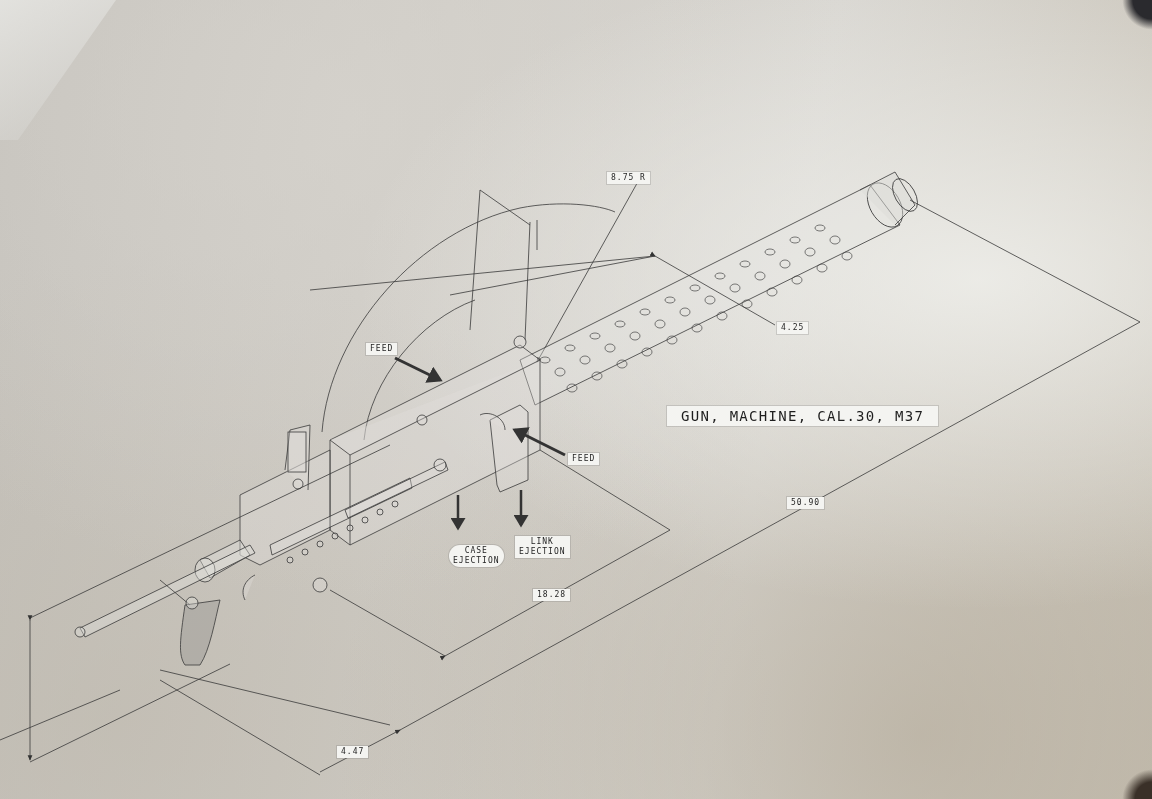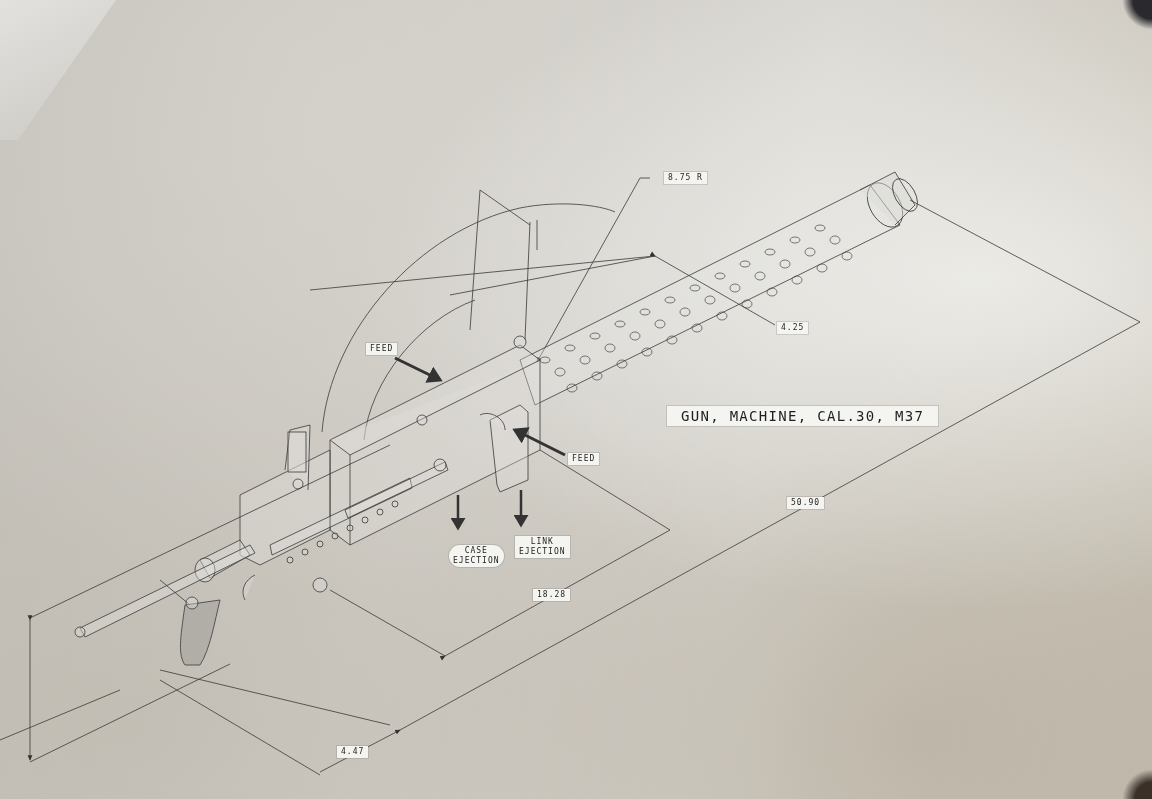--- a/index.html
+++ b/index.html
@@ -173,21 +173,21 @@
     <line x1="310" y1="290" x2="655" y2="256"></line>
     <line x1="0" y1="740" x2="120" y2="690"></line>
 
     <line x1="395" y1="358" x2="440" y2="380" stroke="#333" stroke-width="3" marker-end="url(#bigarr)"></line>
     <line x1="565" y1="455" x2="515" y2="430" stroke="#333" stroke-width="3" marker-end="url(#bigarr)"></line>
     <line x1="458" y1="495" x2="458" y2="528" stroke="#333" stroke-width="2.5" marker-end="url(#bigarr)"></line>
     <line x1="521" y1="490" x2="521" y2="525" stroke="#333" stroke-width="2.5" marker-end="url(#bigarr)"></line>
   </g>
 </svg>
 
-<div class="label" style="left:664px; top:172px;">8.75 R</div>
+<div class="label" style="left:607px; top:172px;">8.75 R</div>
 <div class="label" style="left:777px; top:322px;">4.25</div>
 <div class="label title" style="left:667px; top:406px;">GUN, MACHINE, CAL.30, M37</div>
 <div class="label" style="left:366px; top:343px;">FEED</div>
 <div class="label" style="left:568px; top:453px;">FEED</div>
 <div class="label stack" style="left:432px; top:545px;border-radius:11px;">
   <span>CASE</span>
   <span>EJECTION</span>
 </div>
 <div class="label stack" style="left:498px; top:536px;">
   <span>LINK</span>

